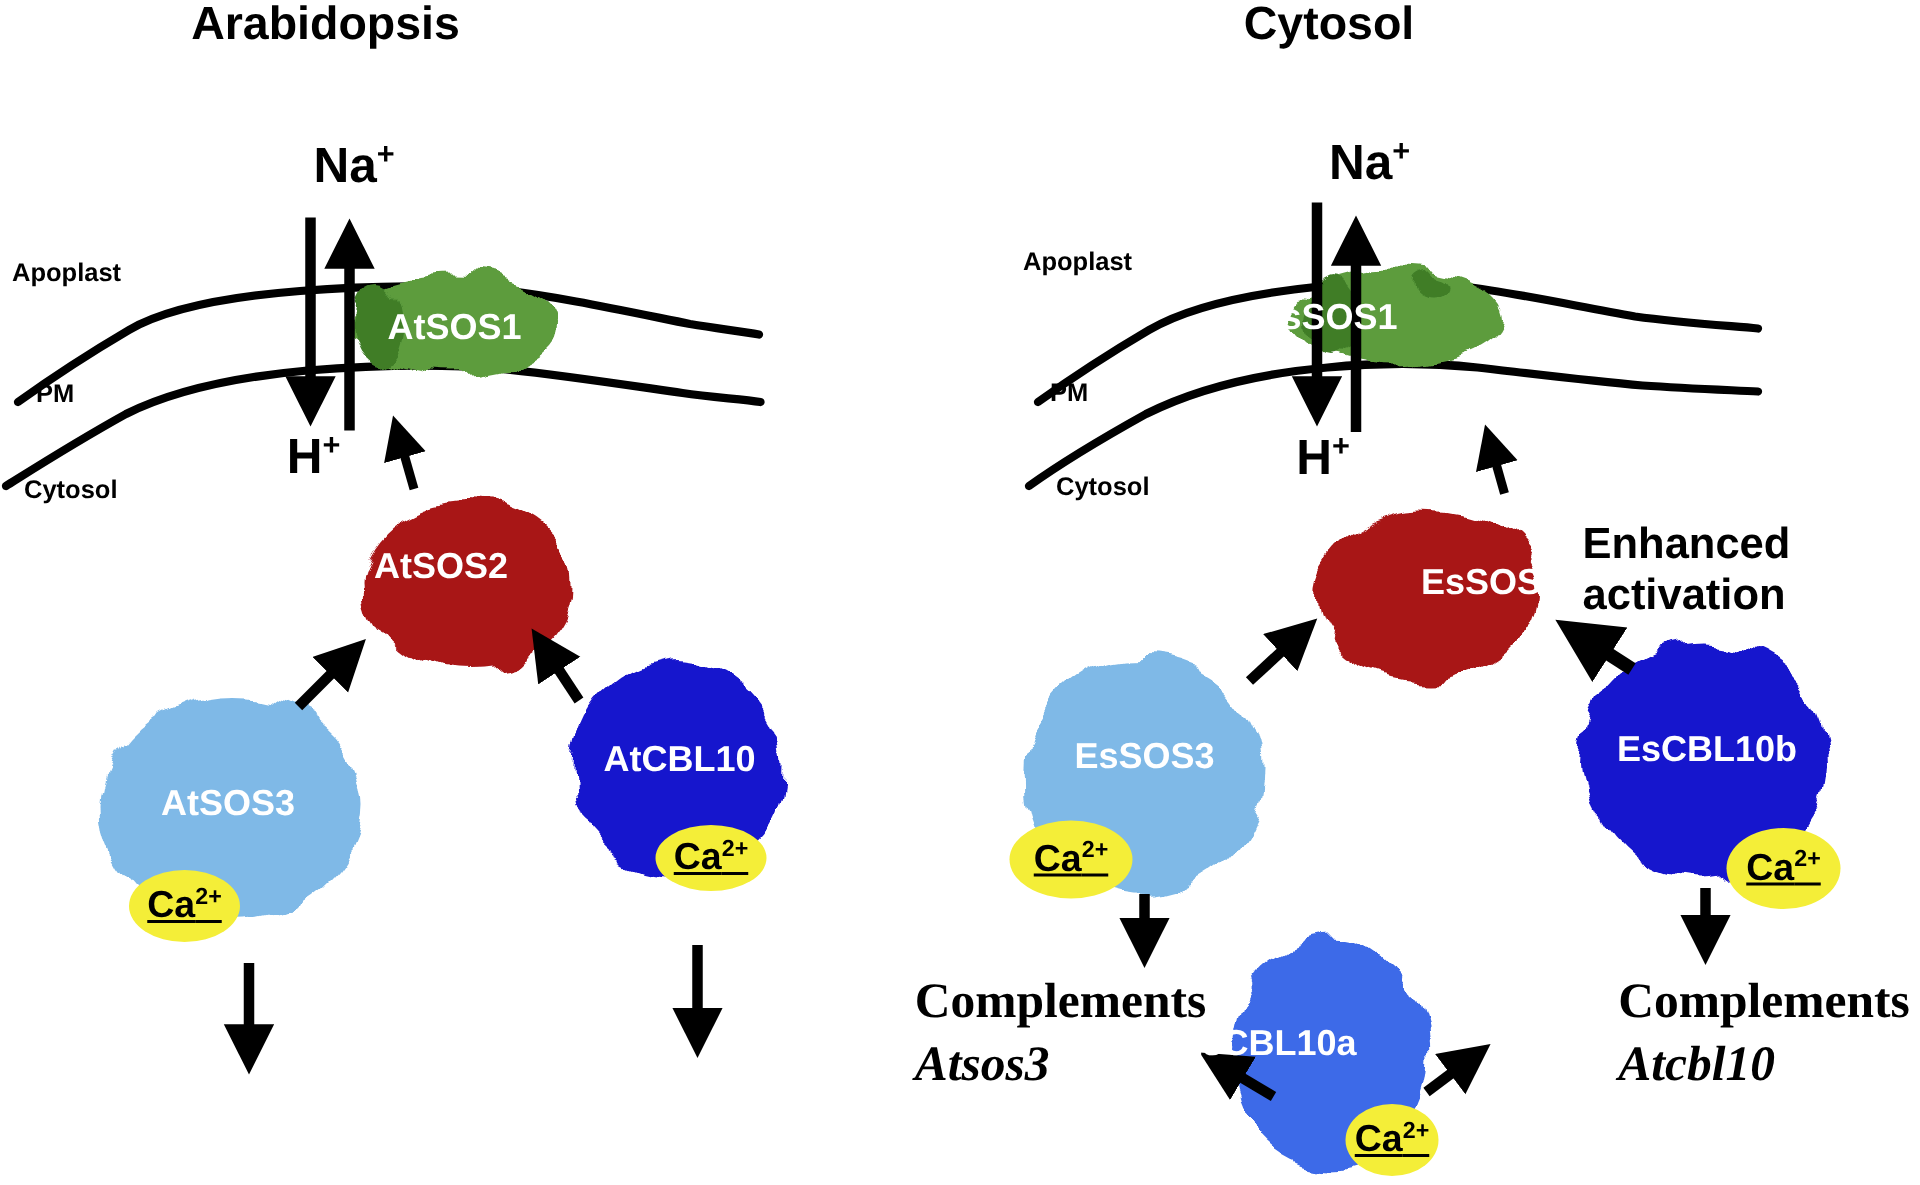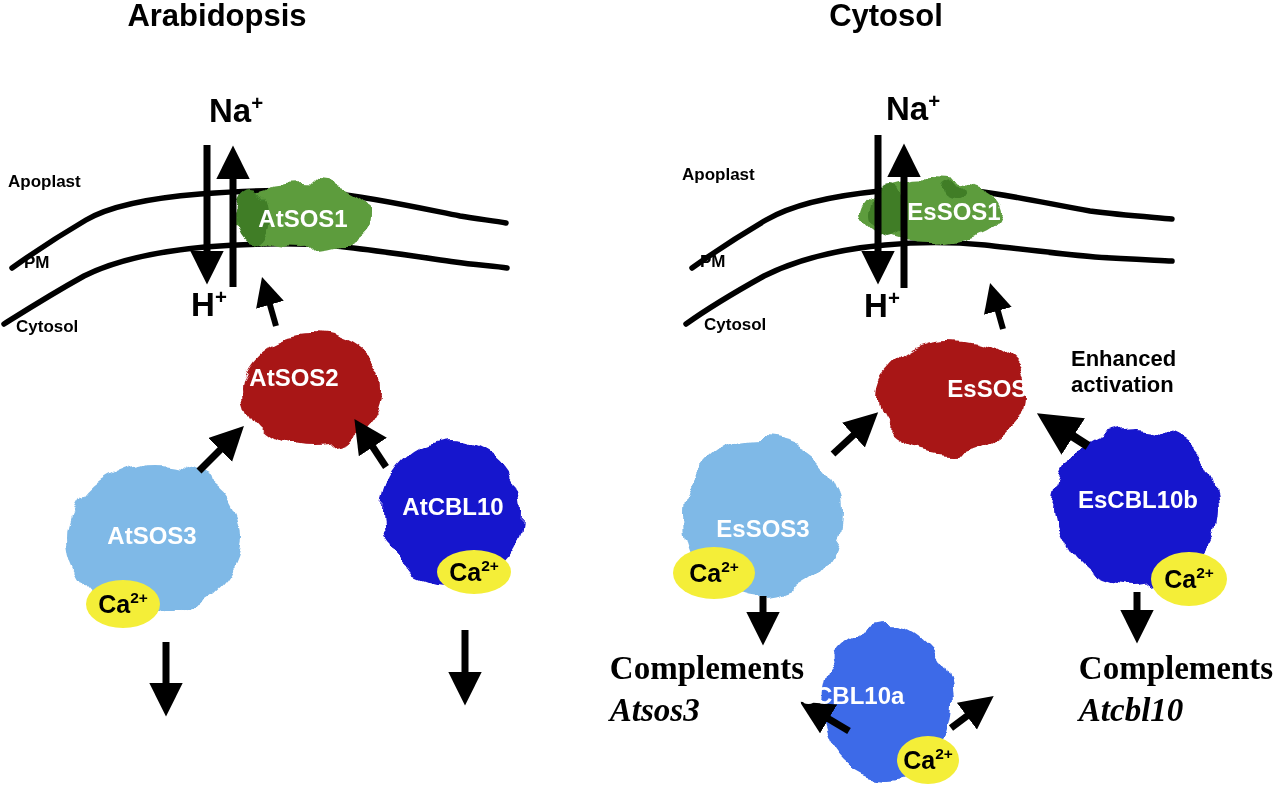--- a/index.html
+++ b/index.html
@@ -17,22 +17,22 @@
   .c-mblue{fill:var(--sensor_medium_blue)}
   .c-yellow{fill:var(--calcium_yellow)}
   .ah{fill:var(--arrow)}
   .lbl{position:absolute;color:var(--label_text);font-size:17px;white-space:nowrap;line-height:1.05;}
   .ttl{font-size:31px;}
   .ion{font-size:33px;}
   .cx{transform:translateX(-50%);}
   .plabel{position:absolute;color:var(--protein_text);font-size:24px;white-space:nowrap;
     transform:translate(-50%,-50%);}
   .ca{position:absolute;color:var(--label_text);font-size:25px;white-space:nowrap;
-    transform:translate(-50%,-50%);}
-  .note{position:absolute;color:var(--label_text);font-size:22px;line-height:1.18;margin-left:16px;}
+    transform:translate(-50%,-50%);text-decoration:underline;}
+  .note{position:absolute;color:var(--label_text);font-size:29px;line-height:1.18;}
   .stack{position:absolute;text-align:left;transform:translateX(-50%);color:var(--label_text);
     font-size:33px;line-height:1.26;white-space:nowrap;font-family:Liberation Serif, serif;}
   .it{font-style:italic;}
   sup{font-size:0.62em;vertical-align:super;}
 </style>
 </head>
 <body>
 
 <div class="canvas">
 
@@ -125,23 +125,23 @@
   <div class="ca" style="left:123px;top:604px"><span>Ca</span><sup>2+</sup></div>
   <div class="ca" style="left:474px;top:572px"><span>Ca</span><sup>2+</sup></div>
 
   <div class="lbl ttl cx" style="left:886px;top:0px">Cytosol</div>
   <div class="lbl" style="left:682px;top:166px">Apoplast</div>
   <div class="lbl" style="left:700px;top:253px">PM</div>
   <div class="lbl" style="left:704px;top:316px">Cytosol</div>
   <div class="lbl ion cx" style="left:913px;top:90px"><span>Na</span><sup>+</sup></div>
   <div class="lbl ion cx" style="left:882px;top:287px"><span>H</span><sup>+</sup></div>
 
-  <div class="plabel" style="left:954px;top:212px">EsSOS1</div>
+  <div class="plabel" style="left:885px;top:212px">EsSOS1</div>
   <div class="plabel" style="left:994px;top:389px">EsSOS2</div>
-  <div class="plabel" style="left:763px;top:529px">EsSOS3</div>
+  <div class="plabel" style="left:763px;top:505px">EsSOS3</div>
   <div class="plabel" style="left:1138px;top:500px">EsCBL10b</div>
   <div class="plabel" style="left:845px;top:696px">EsCBL10a</div>
 
   <div class="ca" style="left:714px;top:573px"><span>Ca</span><sup>2+</sup></div>
   <div class="ca" style="left:1189px;top:579px"><span>Ca</span><sup>2+</sup></div>
   <div class="ca" style="left:928px;top:760px"><span>Ca</span><sup>2+</sup></div>
 
   <div class="note" style="left:1055px;top:346px;width:185px">Enhanced activation</div>
 
   <div class="stack" style="left:707px;top:648px">

